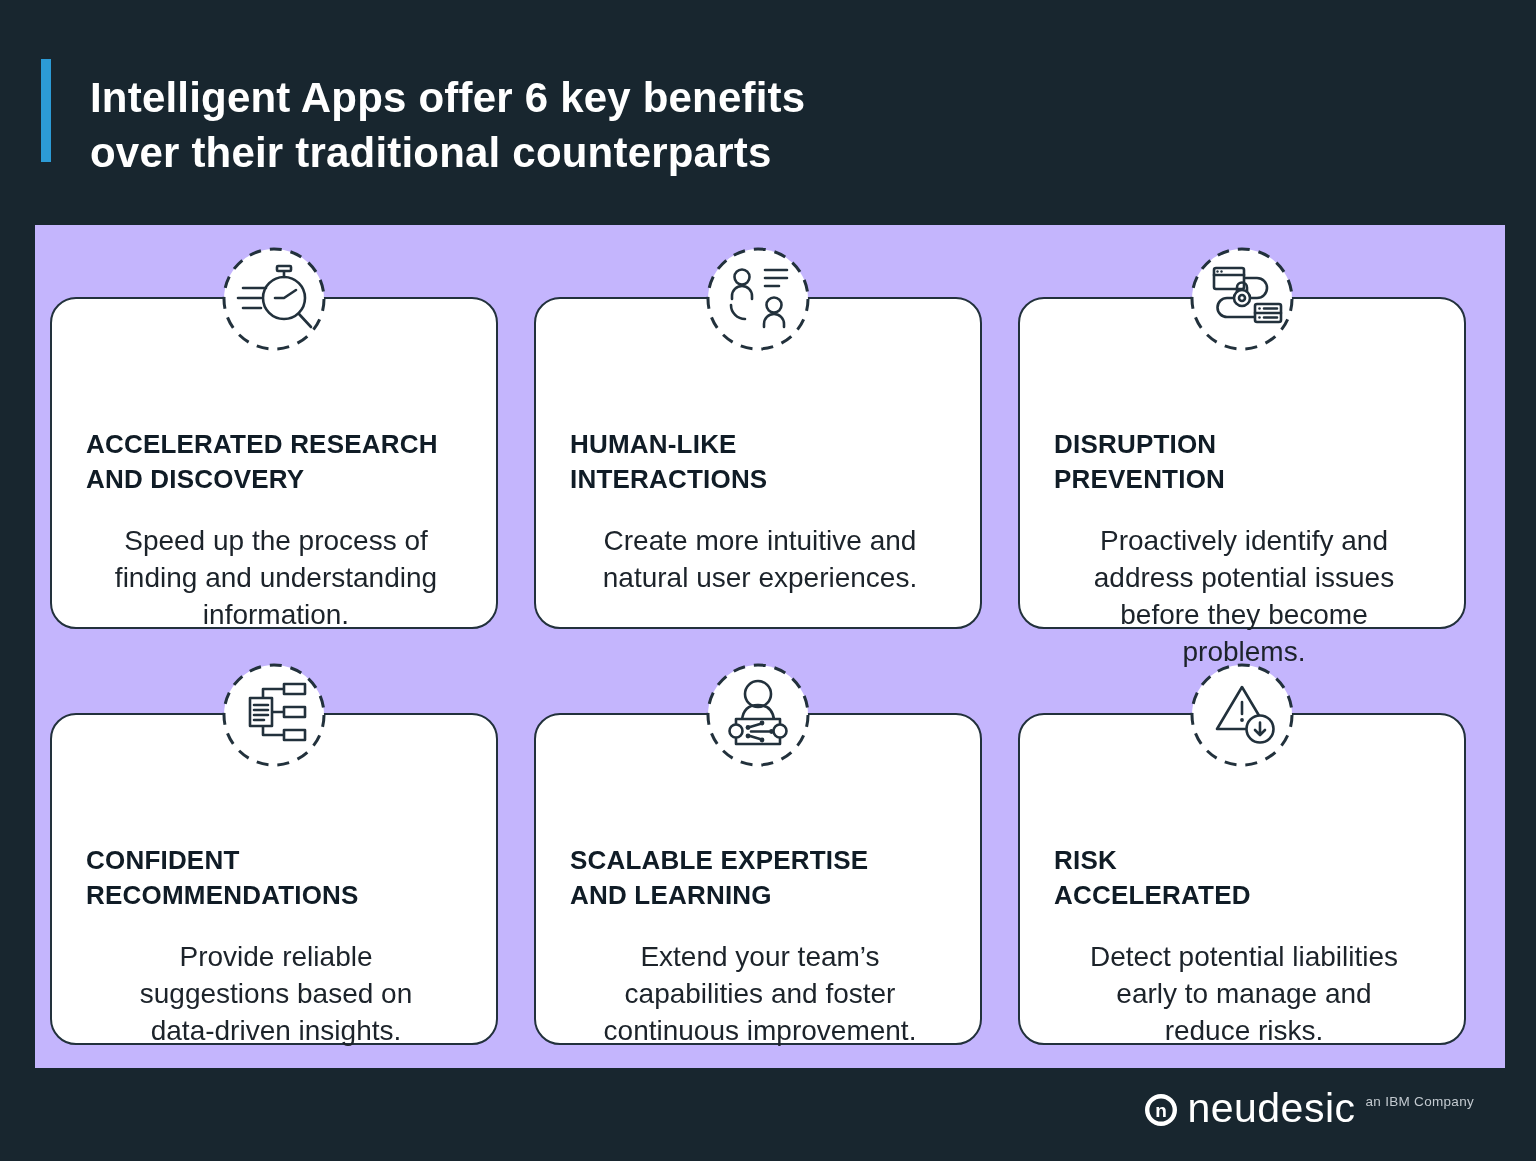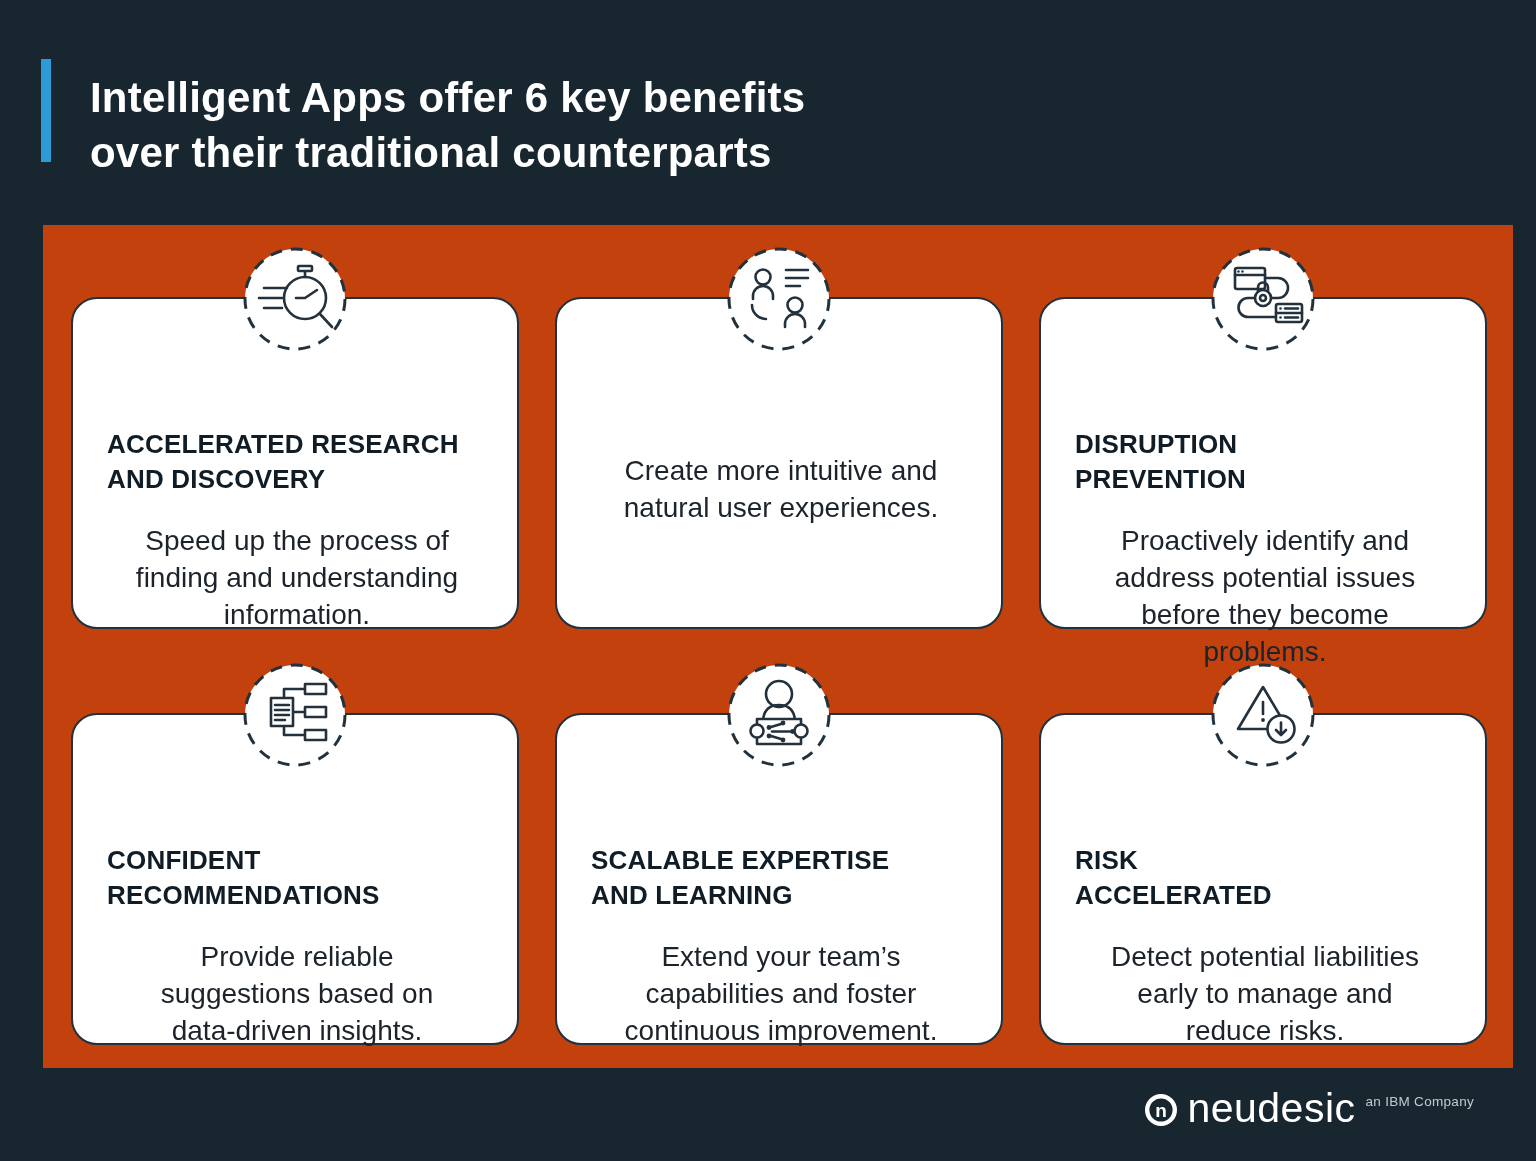--- a/index.html
+++ b/index.html
@@ -13,24 +13,24 @@
     position:absolute;left:41px;top:59px;width:10px;height:103px;
     background:#2C9BD6;
   }
   .page-title{
     position:absolute;left:88px;top:68px;margin:2px;
     color:#FFFFFF;font-size:42px;line-height:55px;font-weight:600;
     letter-spacing:0.2px;white-space:pre-line;
   }
   
   .panel{
-    position:absolute;left:43px;top:225px;width:1470px;height:843px;
-    background:#c2410c;
+    position:absolute;left:35px;top:225px;width:1470px;height:843px;
+    background:#c4b5fd;
     box-sizing:border-box;
-    padding:72px 27px 0 28px;
+    padding:72px 27px 0 15px;
     display:grid;
     grid-template-columns:repeat(3,448px);
     grid-auto-rows:332px;
     column-gap:36px;row-gap:84px;
   }
   .card{
     position:relative;background:#FFFFFF;
     border:2px solid #22313C;border-radius:26px;
     box-sizing:border-box;
     padding:128px 30px 0 34px;
@@ -100,20 +100,22 @@
       <svg width="106" height="106" viewBox="0 0 106 106">
         <circle cx="53" cy="53" r="50" fill="#FFFFFF" stroke="#22313C" stroke-width="3" stroke-dasharray="12 9"></circle>
         <circle class="glyph" cx="37" cy="31" r="7.5"></circle>
         <path class="glyph" d="M27 53 v-3 a10 10 0 0 1 20 0 v3"></path>
         <path class="glyph" d="M60 24 H82 M60 32 H82 M60 40 H74"></path>
         <path class="glyph" d="M26 59 a14 14 0 0 0 14 14"></path>
         <circle class="glyph" cx="69" cy="59" r="7.5"></circle>
         <path class="glyph" d="M59 81 v-3 a10 10 0 0 1 20 0 v3"></path>
       </svg>
     </div>
+    <h2 class="card-title">HUMAN-LIKE
+INTERACTIONS</h2>
     <p class="card-body">Create more intuitive and
 natural user experiences.</p>
   </section>
 
   <section class="card">
     <div class="icon-wrap">
       <svg width="106" height="106" viewBox="0 0 106 106">
         <circle cx="53" cy="53" r="50" fill="#FFFFFF" stroke="#22313C" stroke-width="3" stroke-dasharray="12 9"></circle>
         <path class="glyph" d="M55 32 H68 a10 10 0 0 1 0 20 H38 a9.5 9.5 0 0 0 0 19 H66"></path>
         <rect class="glyph whitefill" x="25" y="22" width="30" height="21" rx="2"></rect>

